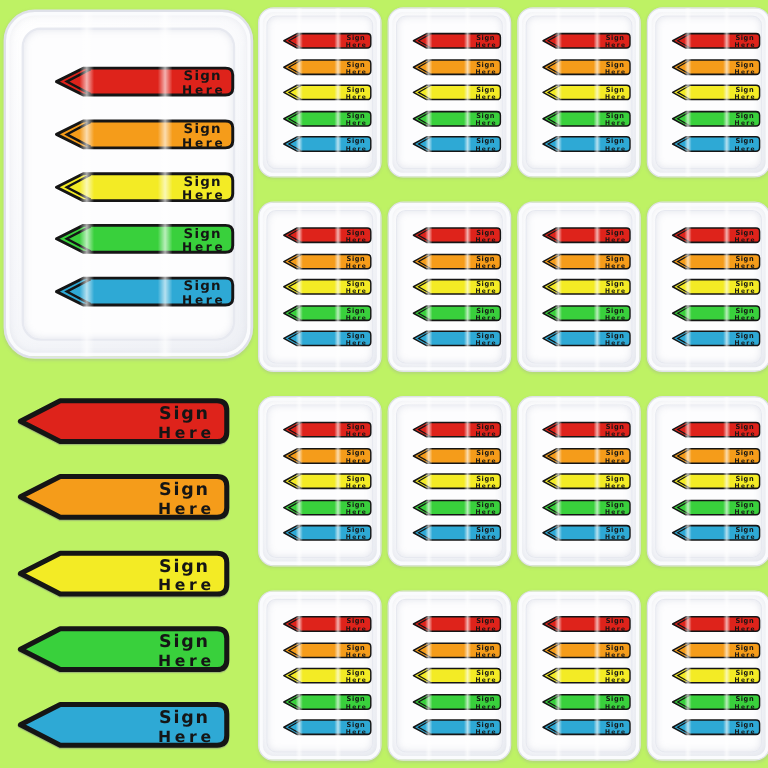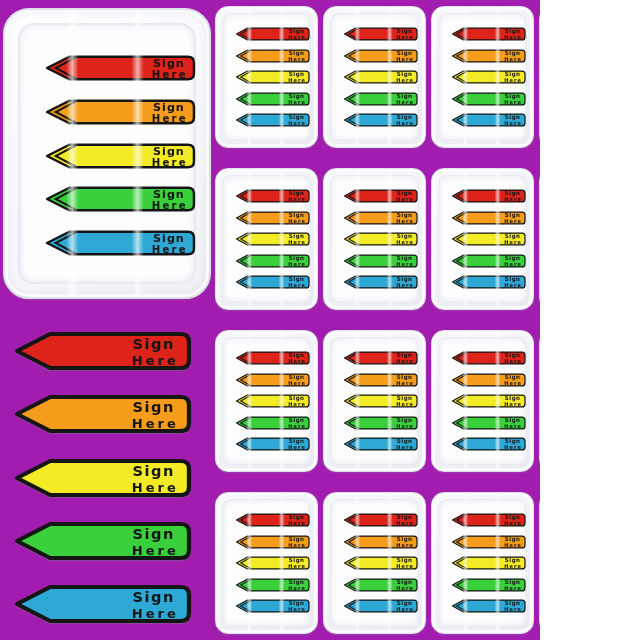--- a/index.html
+++ b/index.html
@@ -1,17 +1,17 @@
 <!DOCTYPE html>
 <html><head>
 <meta charset="utf-8">
 <style>
   html,body{margin:0;padding:0;background:#ffffff;}
   body{width:640px;height:640px;font-family:"DejaVu Sans",sans-serif;}
-  .canvas{position:relative;width:540px;height:640px;background:#a21caf;overflow:hidden;}
+  .canvas{position:relative;width:640px;height:640px;background:#bef264;overflow:hidden;}
 
   
   .case{
     position:absolute;
     background:linear-gradient(145deg,#ffffff 0%,#f7f8fb 55%,#eef0f5 100%);
     border:2px solid #dfe1e9;
     box-shadow:inset 0 0 0 3px #fafbfd, inset 0 0 10px rgba(160,166,185,.35), 0 1px 2px rgba(150,155,170,.25);
   }
   .case .tray{
     position:absolute;

